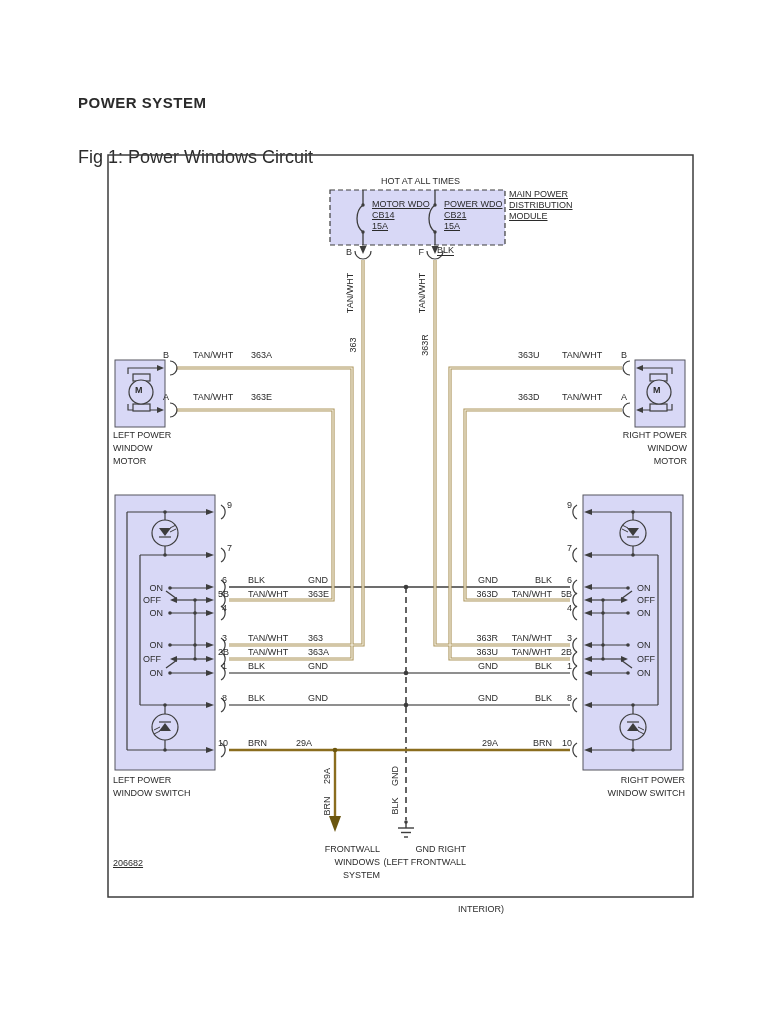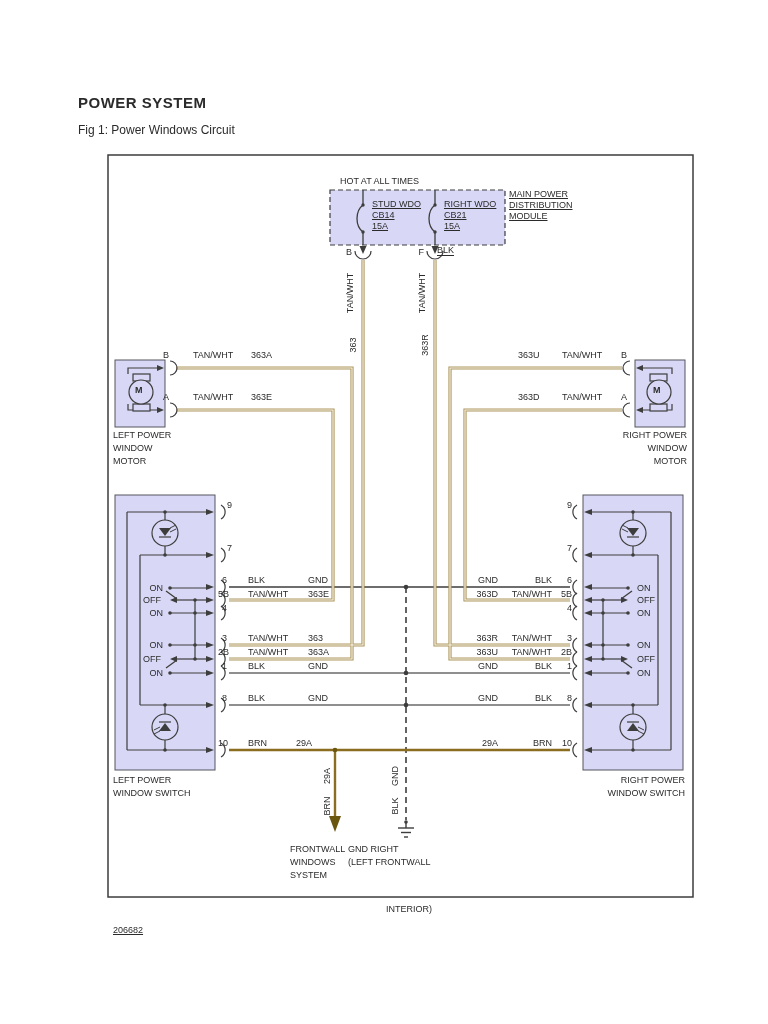--- a/index.html
+++ b/index.html
@@ -2,24 +2,24 @@
 <html><head>
 <meta charset="utf-8">
 <style>
   html,body{margin:0;padding:0;background:#fff;}
   #page{position:relative;width:768px;height:1024px;background:#ffffff;overflow:hidden;
         font-family:"Liberation Sans","DejaVu Sans",sans-serif;color:#2b2b2b;}
   .lbl{position:absolute;font-size:9px;line-height:10px;white-space:nowrap;color:#2b2b2b;}
   .lh13{line-height:13px;}
   .lh11{line-height:11px;text-decoration:underline;}
   .vert{transform:rotate(-90deg);text-align:center;}
-  .ctr{text-align:left;}
+  .ctr{text-align:right;}
   .rt{text-align:right;}
   #title{position:absolute;left:78px;top:94px;font-size:15px;font-weight:bold;letter-spacing:.5px;}
-  #caption{position:absolute;left:78px;top:123px;font-size:12px;}
+  #caption{position:absolute;left:78px;top:147px;font-size:18px;}
   svg{position:absolute;left:0;top:0;}
   .underline{border-bottom:1px solid #2b2b2b;padding-bottom:0px;}
 </style>
 </head>
 <body>
 
 <div id="page">
 
   <div id="title">POWER SYSTEM</div>
   <div id="caption">Fig 1: Power Windows Circuit</div>
@@ -267,24 +267,24 @@
           <path d="M577,638 A8,8 0 0 0 577,652"></path>
         <path d="M577,652 A8,8 0 0 0 577,666"></path>
           <path d="M577,666 A8,8 0 0 0 577,680"></path>
         <path d="M577,698 A8,8 0 0 0 577,712"></path>
           <path d="M577,743 A8,8 0 0 0 577,757"></path>
       </g>
     </g>
   </svg>
 
   <div class="lbl ctr" style="left:340px;top:176px;width:120px;">HOT AT ALL TIMES</div>
-  <div class="lbl lh11" style="left:372px;top:199px;">STUD WDO</div>
+  <div class="lbl lh11" style="left:372px;top:199px;">MOTOR WDO</div>
   <div class="lbl lh11" style="left:372px;top:210px;">CB14</div>
   <div class="lbl lh11" style="left:372px;top:221px;">15A</div>
-  <div class="lbl lh11" style="left:444px;top:199px;">RIGHT WDO</div>
+  <div class="lbl lh11" style="left:444px;top:199px;">POWER WDO</div>
   <div class="lbl lh11" style="left:444px;top:210px;">CB21</div>
   <div class="lbl lh11" style="left:444px;top:221px;">15A</div>
   <div class="lbl lh11" style="left:509px;top:189px;">MAIN POWER</div>
   <div class="lbl lh11" style="left:509px;top:200px;">DISTRIBUTION</div>
   <div class="lbl lh11" style="left:509px;top:211px;">MODULE</div>
   <div class="lbl rt" style="left:338px;top:247px;width:14px;">B</div>
   <div class="lbl rt" style="left:410px;top:247px;width:14px;">F</div>
   <div class="lbl underline" style="left:437px;top:245px;">BLK</div>
 
   <div class="lbl vert" style="left:320px;top:288px;width:60px;">TAN/WHT</div>
@@ -391,15 +391,15 @@
   <div class="lbl vert" style="left:365px;top:771px;width:60px;">GND</div>
   <div class="lbl vert" style="left:365px;top:801px;width:60px;">BLK</div>
 
   <div class="lbl lh13 ctr" style="left:290px;top:843px;width:90px;">FRONTWALL</div>
   <div class="lbl lh13 ctr" style="left:290px;top:856px;width:90px;">WINDOWS</div>
   <div class="lbl lh13 ctr" style="left:290px;top:869px;width:90px;">SYSTEM</div>
   <div class="lbl lh13 ctr" style="left:348px;top:843px;width:118px;">GND RIGHT</div>
   <div class="lbl lh13 ctr" style="left:348px;top:856px;width:118px;">(LEFT FRONTWALL</div>
   <div class="lbl lh13 ctr" style="left:348px;top:903px;width:118px;margin-left:38px;">INTERIOR)</div>
 
-  <div class="lbl" style="left:113px;top:925px;text-decoration:underline;">206682</div>
+  <div class="lbl" style="left:113px;top:858px;text-decoration:underline;">206682</div>
 
 </div>
 
 </body></html>

